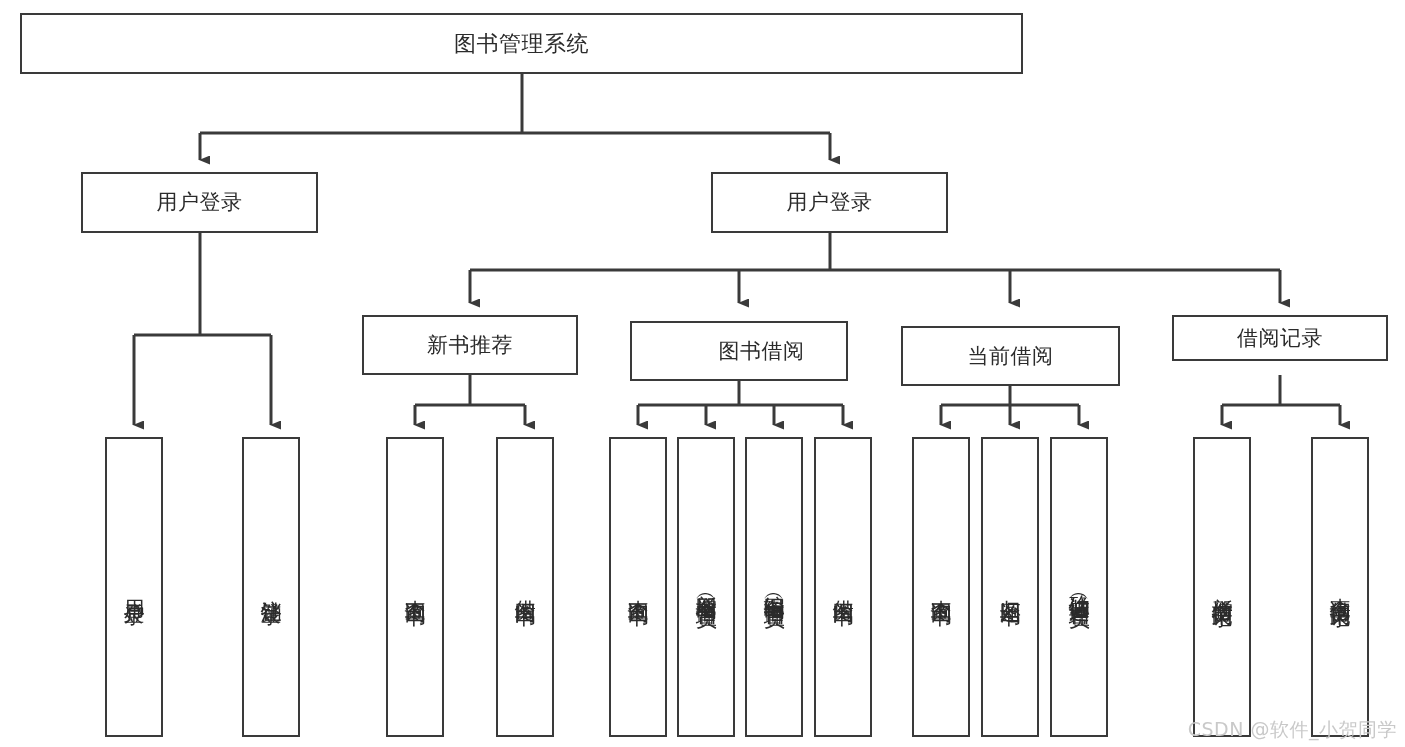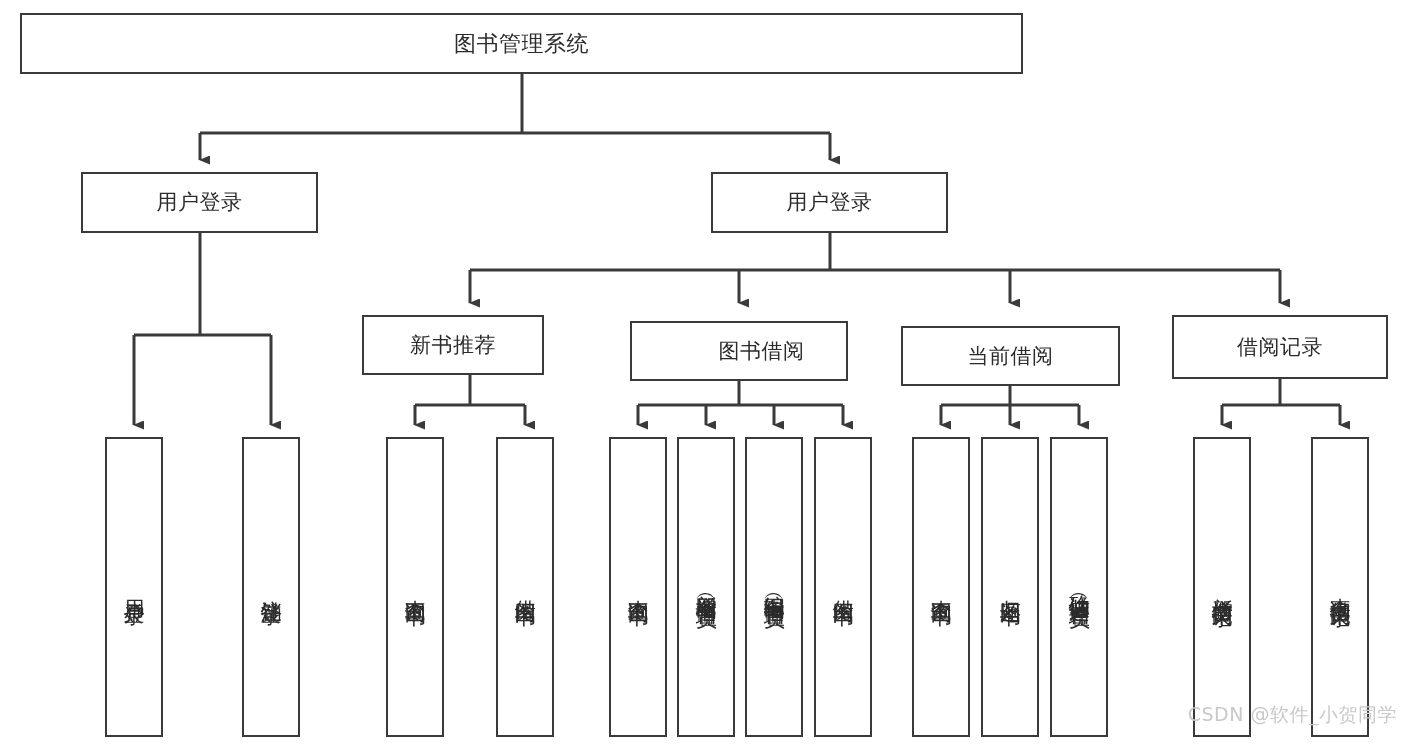--- a/index.html
+++ b/index.html
@@ -47,21 +47,21 @@
     writing-mode: vertical-rl;
     text-orientation: upright;
     letter-spacing: 2px;
     font-size: 21px;
     max-height: 100%;
   }
   .node-box.root .node-label { font-size: 22px; }
   .watermark {
     position: absolute;
     right: 8px;
-    bottom: 19px;
+    bottom: 4px;
     color: #c9c9c9;
     font-size: 19px;
     letter-spacing: 0.5px;
     z-index: 20;
     white-space: nowrap;
     font-family: "DejaVu Sans", "Liberation Sans", sans-serif;
     margin-left: 32px;
   }
 </style>
 </head>
@@ -124,33 +124,33 @@
   </div>
 
   <div class="node-box" style="left:81px; top:172px; width:237px; height:61px;">
     <span class="node-label">用户登录</span>
   </div>
 
   <div class="node-box" style="left:711px; top:172px; width:237px; height:61px;">
     <span class="node-label">用户登录</span>
   </div>
 
-  <div class="node-box" style="left:362px; top:315px; width:182px; height:60px;align-items:center;">
+  <div class="node-box" style="left:362px; top:315px; width:216px; height:60px;align-items:center;">
     <span class="node-label">新书推荐</span>
   </div>
 
   <div class="node-box" style="left:630px; top:321px; width:218px; height:60px;padding-left:45px;">
     <span class="node-label">图书借阅</span>
   </div>
 
   <div class="node-box" style="left:901px; top:315px; width:219px; height:60px;margin-top:11px;">
     <span class="node-label">当前借阅</span>
   </div>
 
-  <div class="node-box" style="left:1172px; top:315px; width:216px; height:64px;">
+  <div class="node-box" style="left:1172px; top:315px; width:216px; height:46px;">
     <span class="node-label">借阅记录</span>
   </div>
 
   <div class="node-box vertical" style="left:105px; top:437px; width:58px; height:300px;">
     <span class="node-label">用户登录</span>
   </div>
 
   <div class="node-box vertical" style="left:242px; top:437px; width:58px; height:300px;">
     <span class="node-label">注销登录</span>
   </div>

